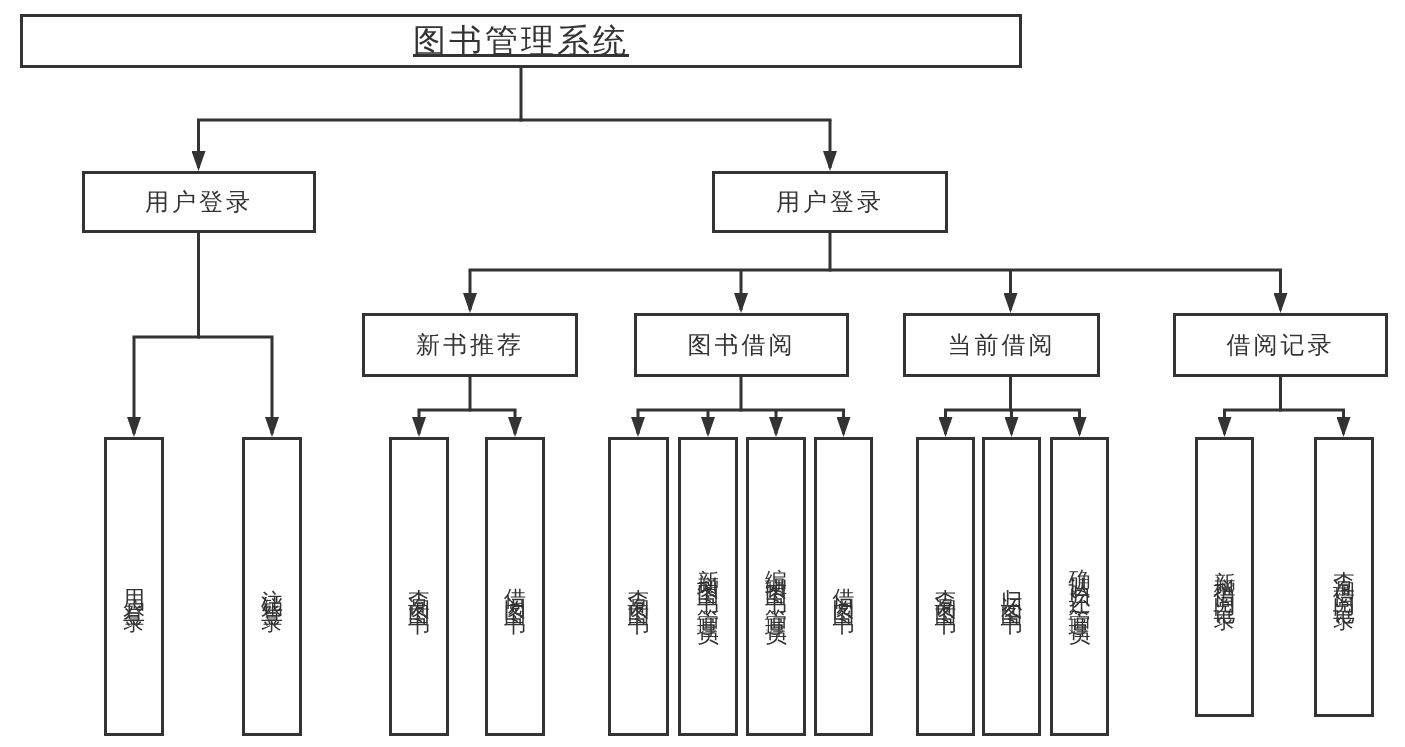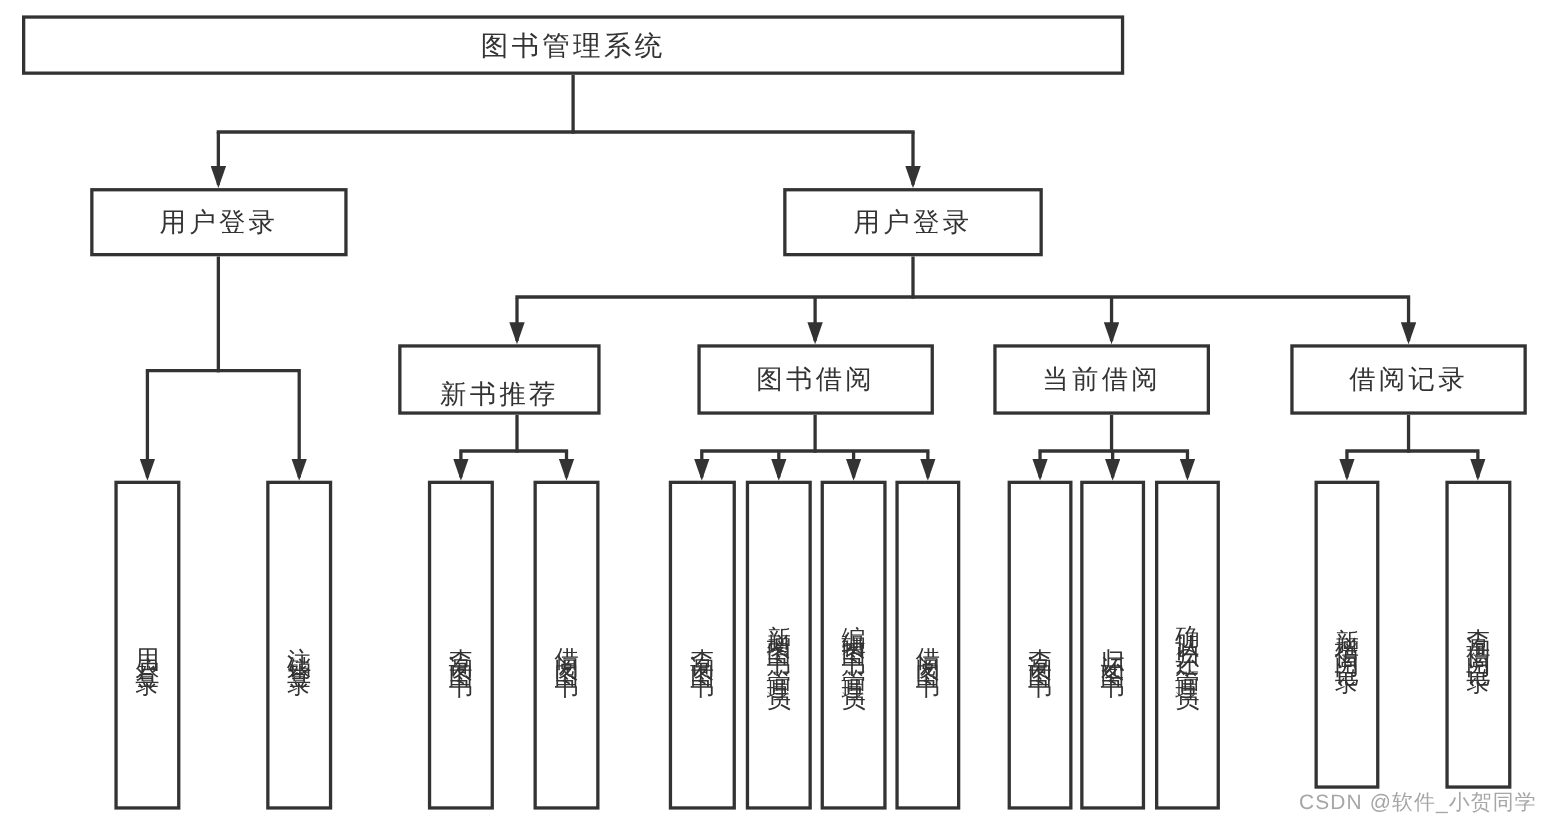--- a/index.html
+++ b/index.html
@@ -28,21 +28,21 @@
     align-items: center;
     justify-content: center;
     text-align: center;
   }
   .hlabel {
     font-size: 24px;
     letter-spacing: 3px;
     color: #333333;
     white-space: nowrap;
   }
-  .root-label { font-size: 25px; }
+  .root-label { font-size: 33px; text-decoration: underline; }
   .vlabel {
     writing-mode: vertical-rl;
     text-orientation: mixed;
     font-size: 22px;
     letter-spacing: 8px;
     color: #333333;
     line-height: 1;
   }
   .watermark {
     position: absolute;
@@ -113,21 +113,21 @@
     <span class="hlabel root-label">图书管理系统</span>
   </div>
 
   <div class="box" style="left:82px; top:171px; width:234px; height:62px;">
     <span class="hlabel">用户登录</span>
   </div>
   <div class="box" style="left:712px; top:171px; width:236px; height:62px;">
     <span class="hlabel">用户登录</span>
   </div>
 
-  <div class="box" style="left:362px; top:313px; width:184px; height:64px;align-items:flex-end;">
+  <div class="box" style="left:362px; top:313px; width:216px; height:64px;">
     <span class="hlabel">新书推荐</span>
   </div>
   <div class="box" style="left:634px; top:313px; width:215px; height:64px;">
     <span class="hlabel">图书借阅</span>
   </div>
   <div class="box" style="left:903px; top:313px; width:197px; height:64px;">
     <span class="hlabel">当前借阅</span>
   </div>
   <div class="box" style="left:1173px; top:313px; width:215px; height:64px;">
     <span class="hlabel">借阅记录</span>
@@ -170,15 +170,14 @@
     <span class="vlabel">确认归还（管理员）</span>
   </div>
 
   <div class="box" style="left:1195px; top:437px; width:59px; height:280px;">
     <span class="vlabel">新增借阅记录</span>
   </div>
   <div class="box" style="left:1314px; top:437px; width:60px; height:280px;">
     <span class="vlabel">查询借阅记录</span>
   </div>
 
-  <div class="watermark">CSDN @软件_小贺同学</div>
 
 </div>
 
 </body></html>

